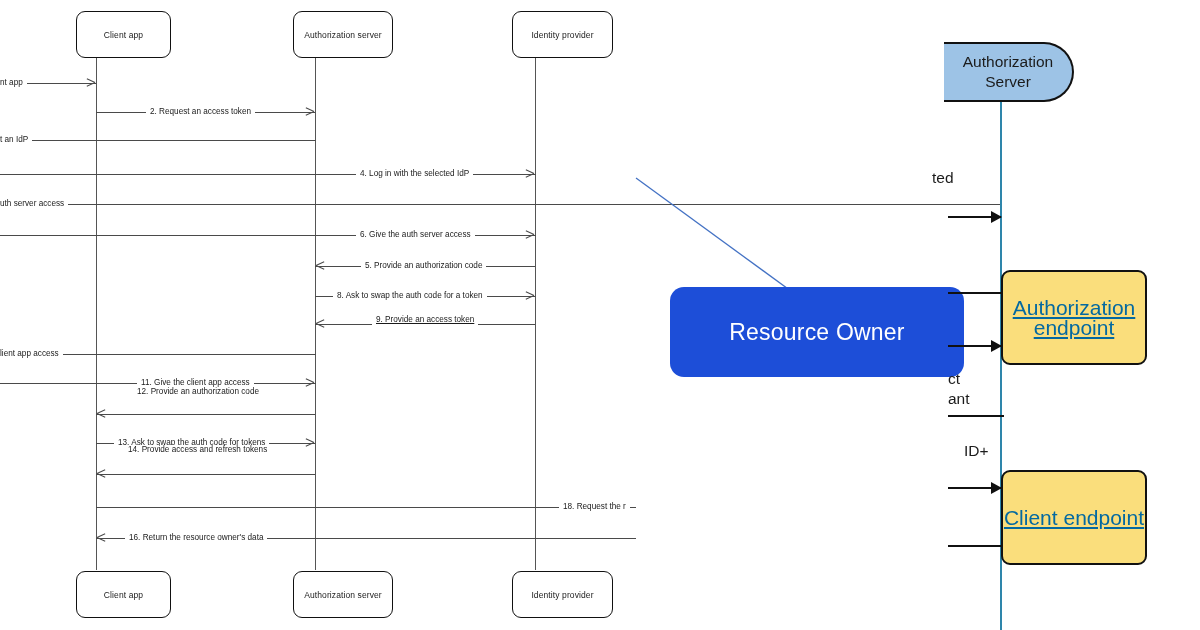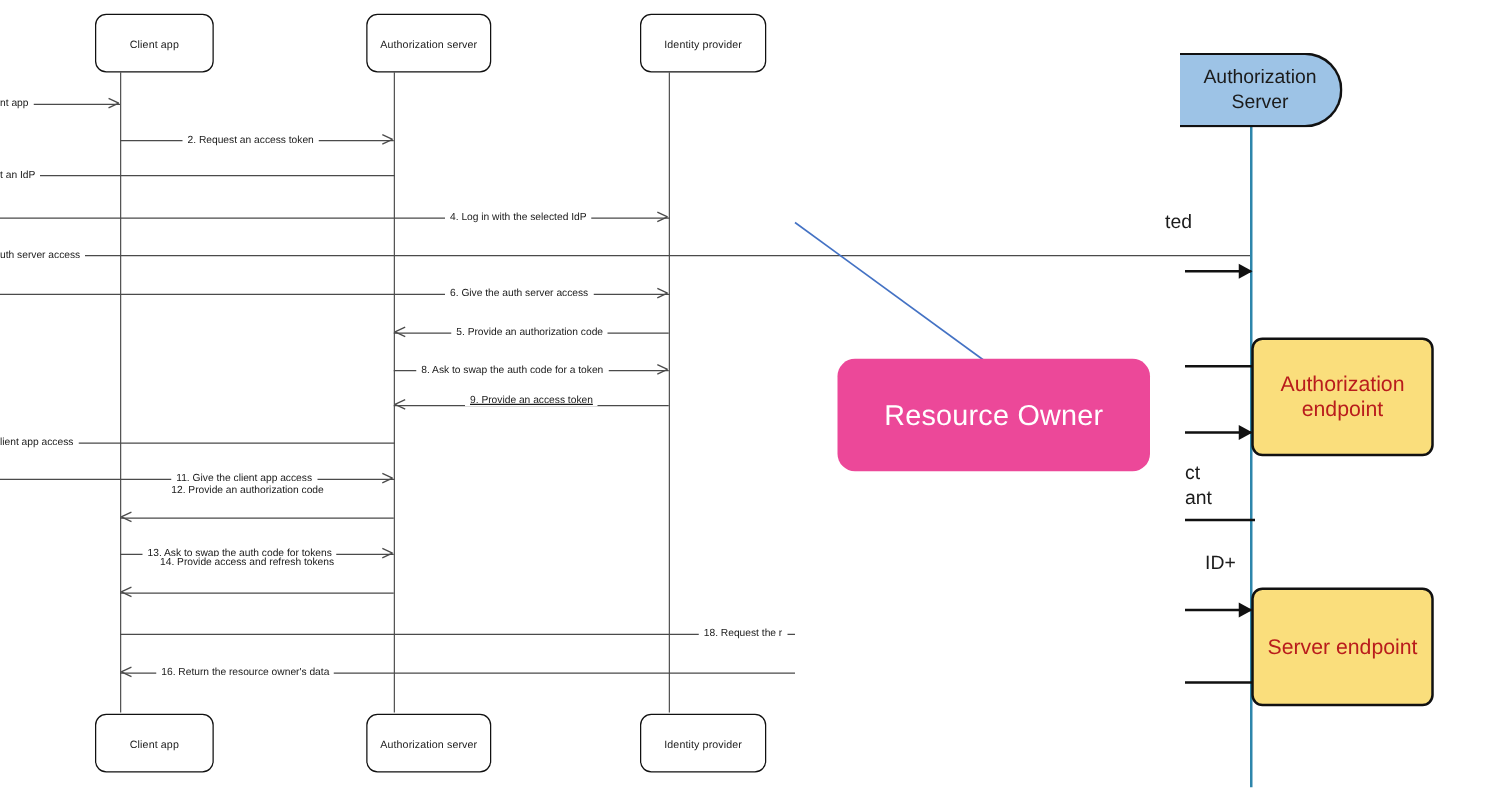--- a/index.html
+++ b/index.html
@@ -18,35 +18,35 @@
 
   
   .ah{position:absolute;width:9px;height:9px;}
   .ah:before,.ah:after{content:"";position:absolute;left:0;width:9px;height:1.1px;background:#4a4a4a;}
   .ah.right:before{top:3.4px;transform:rotate(25deg);transform-origin:right center;}
   .ah.right:after{top:3.4px;transform:rotate(-25deg);transform-origin:right center;}
   .ah.left:before{top:3.4px;transform:rotate(-25deg);transform-origin:left center;}
   .ah.left:after{top:3.4px;transform:rotate(25deg);transform-origin:left center;}
 
   
-  #ro-box{position:absolute;left:670px;top:287px;width:250px;height:90px;border-radius:14px;
-          background:#ec4899;display:flex;align-items:center;justify-content:center;}
+  #ro-box{position:absolute;left:670px;top:287px;width:294px;height:90px;border-radius:14px;
+          background:#1d4ed8;display:flex;align-items:center;justify-content:center;}
   #ro-box span{color:#fff;font-size:23px;letter-spacing:.2px;}
   #ro-leader{position:absolute;left:630px;top:172px;width:180px;height:130px;}
 
   
   #as-shape{position:absolute;left:944px;top:42px;width:130px;height:60px;
             background:#9DC3E6;border:2.2px solid #111;border-radius:0 34px 34px 0;
             border-left:none;display:flex;align-items:center;justify-content:center;box-sizing:border-box;}
   #as-shape span{font-size:15.5px;color:#1b1b1b;text-align:center;line-height:20px;}
   #as-line{position:absolute;left:1000px;top:101px;width:2.4px;height:529px;background:#2E86AB;}
 
   .yel{position:absolute;background:#FADE7C;border:2.2px solid #111;border-radius:9px;
        display:flex;align-items:center;justify-content:center;box-sizing:border-box;}
-  .yel span{font-size:17px;color:#b91c1c;text-align:center;line-height:20px;}
+  .yel span{font-size:21px;color:#0369a1;text-align:center;line-height:20px;text-decoration:underline;}
 
   .rt-line{position:absolute;height:1.8px;background:#111;}
   .rt-ah{position:absolute;width:0;height:0;border-top:6px solid transparent;
          border-bottom:6px solid transparent;border-left:11px solid #111;}
   .frag{position:absolute;font-size:15.5px;color:#1b1b1b;white-space:nowrap;line-height:20px;}
 </style>
 </head>
 <body>
 
 <div id="stage">
@@ -165,16 +165,16 @@
 
   <div class="rt-line" style="left:948px;top:487px;width:53px;"></div>
   <div class="rt-ah" style="left:991px;top:482px;"></div>
 
   <div class="rt-line" style="left:948px;top:545px;width:56px;"></div>
 
   <div class="yel" style="left:1001px;top:270px;width:146px;height:95px;">
     <span>Authorization endpoint</span>
   </div>
   <div class="yel" style="left:1001px;top:470px;width:146px;height:95px;">
-    <span>Server endpoint</span>
+    <span>Client endpoint</span>
   </div>
 
 </div>
 
 </body></html>

